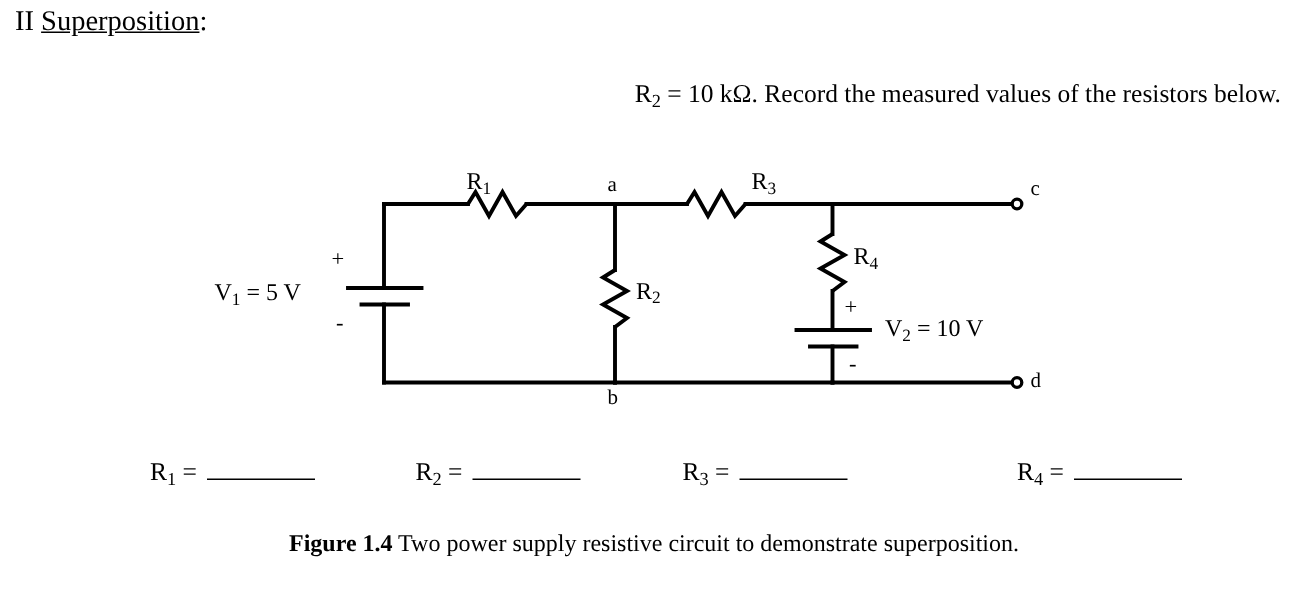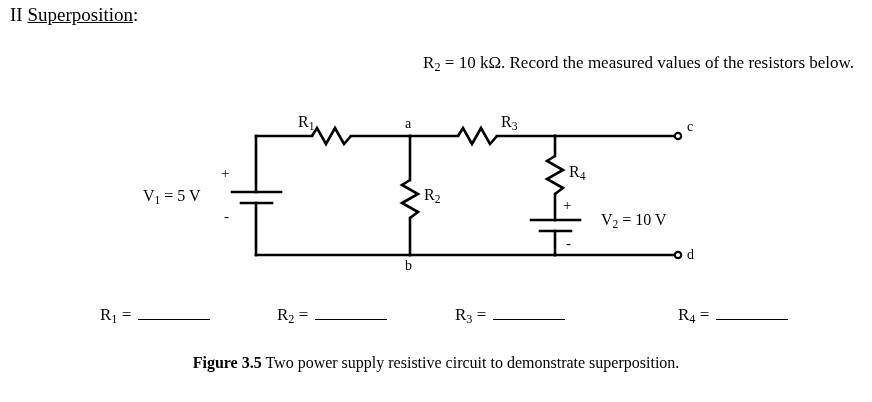--- a/index.html
+++ b/index.html
@@ -152,45 +152,45 @@
       <path d="M 531 112 L 580 112"></path>
       <path d="M 540 123 L 571 123"></path>
 
       <path d="M 555 123 L 555 147"></path>
     </g>
 
     <circle cx="678" cy="28" r="3.2" fill="#ffffff" stroke="#000000" stroke-width="2.2"></circle>
     <circle cx="678" cy="147" r="3.2" fill="#ffffff" stroke="#000000" stroke-width="2.2"></circle>
   </svg>
 
-  <span class="clabel" style="left:298px; top:6px;text-align:center;"><span>R</span><sub>1</sub></span>
+  <span class="clabel" style="left:311px; top:6px;text-align:center;"><span>R</span><sub>1</sub></span>
 
   <span class="clabel" style="left:424px; top:79px;"><span>R</span><sub>2</sub></span>
 
   <span class="clabel" style="left:463px; top:6px;margin-left:38px;"><span>R</span><sub>3</sub></span>
 
   <span class="clabel" style="left:569px; top:56px;"><span>R</span><sub>4</sub></span>
 
   <span class="clabel small" style="left:405px; top:9px;">a</span>
   <span class="clabel small" style="left:405px; top:151px;">b</span>
   <span class="clabel small" style="left:687px; top:12px;">c</span>
   <span class="clabel small" style="left:687px; top:140px;">d</span>
 
   <span class="clabel" style="left:143px; top:80px;text-align:right;"><span>V</span><sub>1</sub><span> = 5 V</span></span>
   <span class="sign" style="left:221px; top:58px;">+</span>
   <span class="sign" style="left:224px; top:101px;">-</span>
 
-  <span class="clabel" style="left:590px; top:104px;margin-left:11px;"><span>V</span><sub>2</sub><span> = 10 V</span></span>
+  <span class="clabel" style="left:590px; top:104px;"><span>V</span><sub>2</sub><span> = 10 V</span></span>
   <span class="sign" style="left:563px; top:90px;">+</span>
   <span class="sign" style="left:566px; top:128px;">-</span>
 </div>
 
 <div class="abs" id="blanks">
   <span class="blank-item" style="left:100px; top:6px;"><span>R</span><sub>1</sub><span> =</span><span class="blank-line"></span></span>
 
   <span class="blank-item" style="left:277px; top:6px;"><span>R</span><sub>2</sub><span> =</span><span class="blank-line"></span></span>
 
   <span class="blank-item" style="left:455px; top:6px;"><span>R</span><sub>3</sub><span> =</span><span class="blank-line"></span></span>
 
   <span class="blank-item" style="left:678px; top:6px;"><span>R</span><sub>4</sub><span> =</span><span class="blank-line"></span></span>
 </div>
 
-<div class="abs" id="caption"><b>Figure 3.5</b><span> Two power supply resistive circuit to demonstrate superposition.</span></div>
+<div class="abs" id="caption"><b>Figure 1.4</b><span> Two power supply resistive circuit to demonstrate superposition.</span></div>
 
 </body></html>

